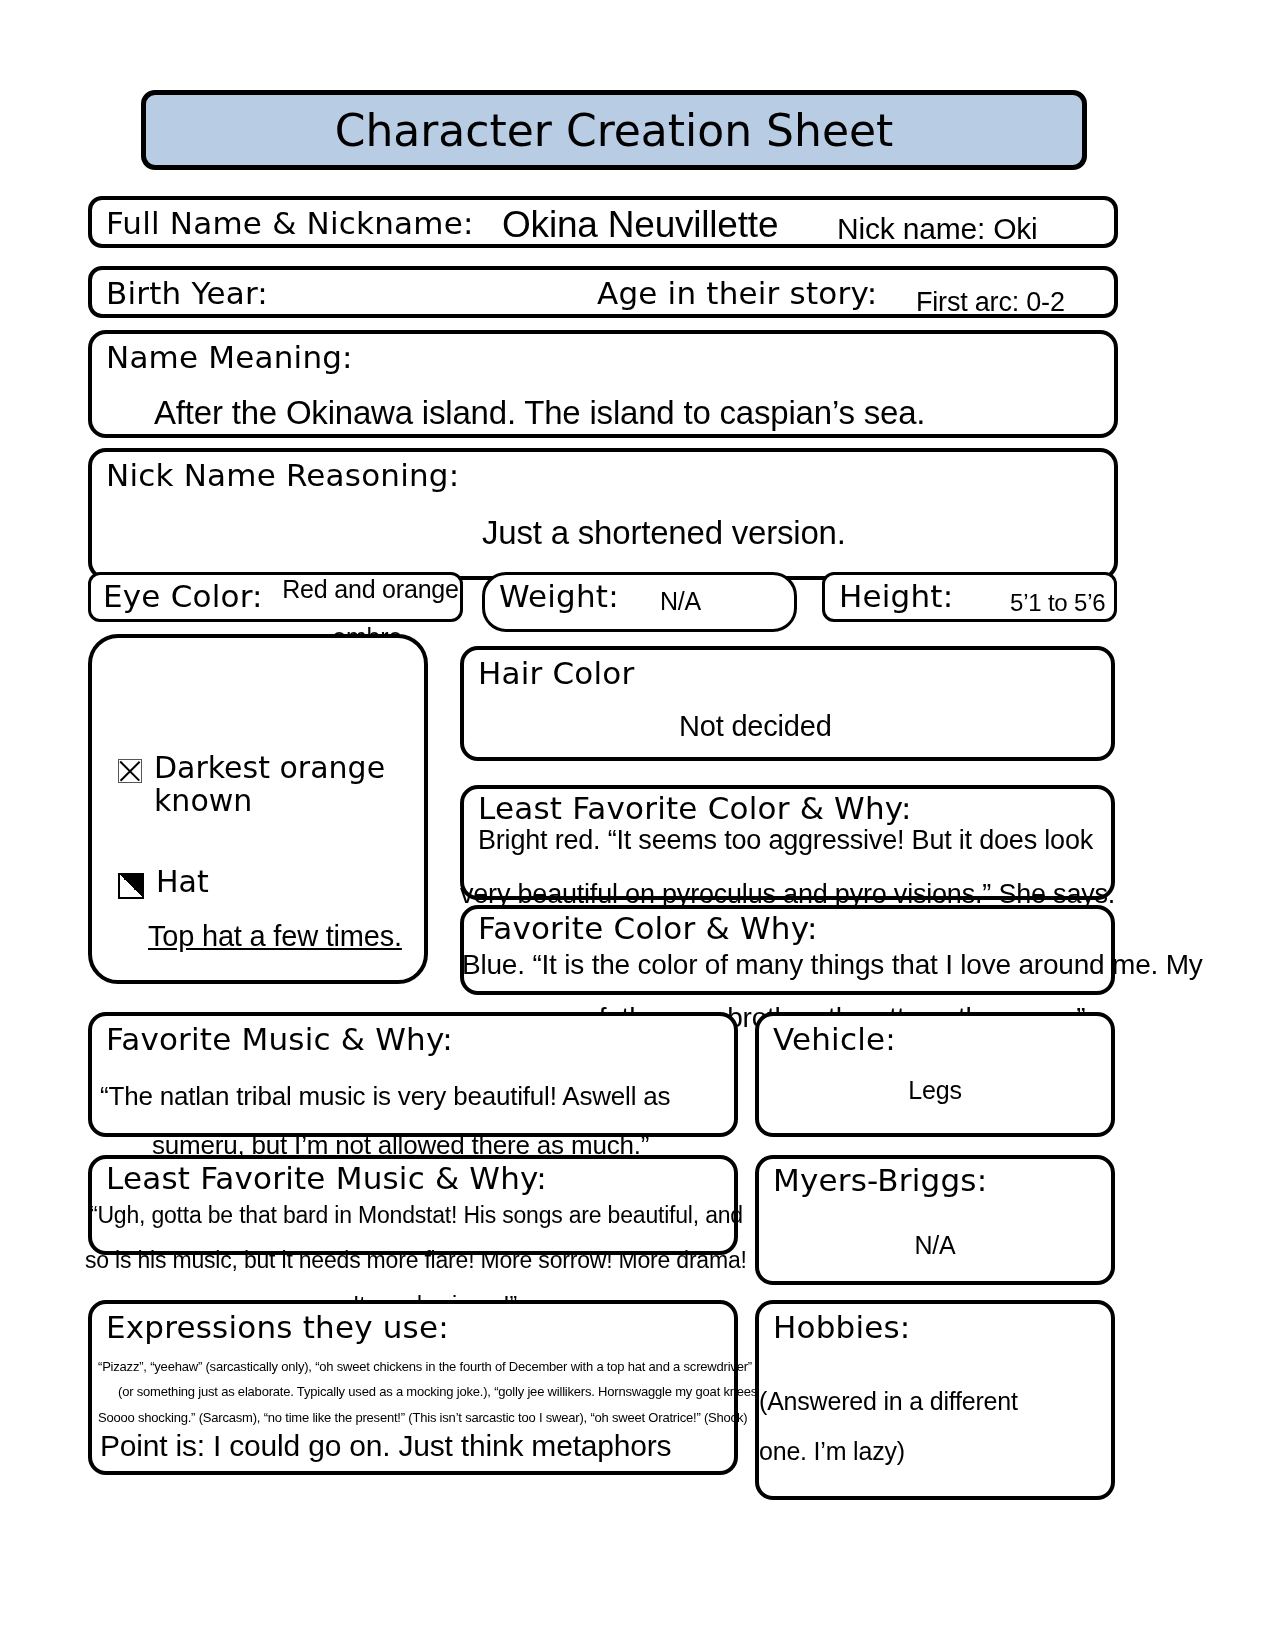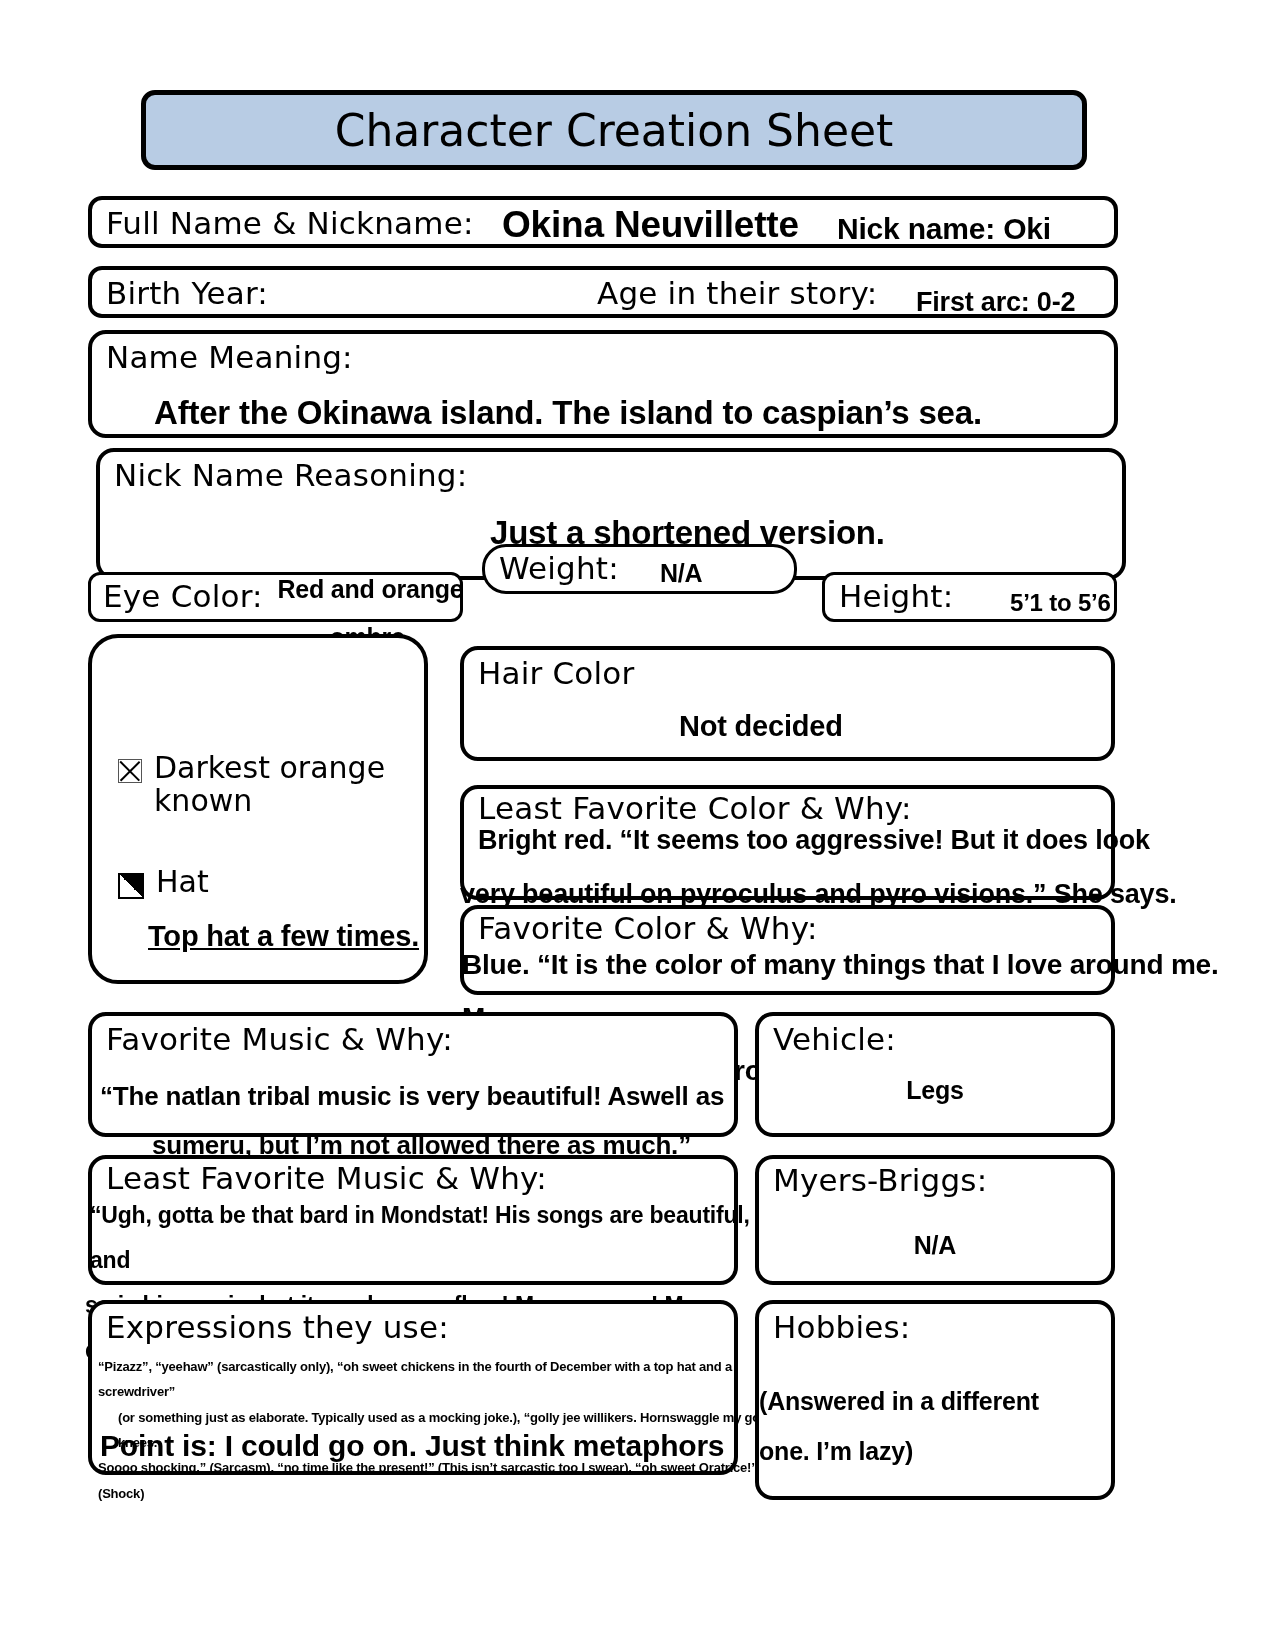--- a/index.html
+++ b/index.html
@@ -30,21 +30,21 @@
     font-family: "DejaVu Sans", sans-serif;
     font-weight: 400;
     color: #000;
     letter-spacing: 0.2px;
     white-space: nowrap;
     line-height: 1.0;
   }
   
   .answer {
     font-family: "Liberation Sans Narrow", "Liberation Sans", sans-serif;
-    font-weight: bold;
+    font-weight: normal;
     color: #000;
     line-height: 1.15;
     letter-spacing: -0.2px;
   }
 
   
   #title-box {
     left: 141px; top: 90px; width: 946px; height: 80px;
     background: #b8cce4;
     border-radius: 14px;
@@ -78,33 +78,33 @@
   #birth-label { position:absolute; left: 14px; top: 8px; font-size: 31px; }
   #age-label { position:absolute; left: 505px; top: 8px; font-size: 31px; }
   #age-value { position:absolute; left: 824px; top: 17px; font-size: 27px; }
 
   
   #meaning-box { left: 88px; top: 330px; width: 1030px; height: 108px; }
   #meaning-label { position:absolute; left: 14px; top: 8px; font-size: 31px; }
   #meaning-value { position:absolute; left: 62px; top: 60px; font-size: 33px; }
 
   
-  #nickreason-box { left: 88px; top: 448px; width: 1030px; height: 132px; margin-left: 8px; }
+  #nickreason-box { left: 88px; top: 448px; width: 1030px; height: 132px; }
   #nickreason-label { position:absolute; left: 14px; top: 8px; font-size: 31px; }
   #nickreason-value { position:absolute; left: 390px; top: 62px; font-size: 33px; }
 
   
   #eye-box { left: 88px; top: 572px; width: 375px; height: 50px; border-radius: 12px; }
   #eye-label { position:absolute; left: 12px; top: 6px; font-size: 31px; }
   #eye-value {
     position:absolute; left: 175px; top: -1px;
     font-size: 25px; width: 215px; text-align: center; line-height: 1.9;
   }
 
-  #weight-box { left: 482px; top: 544px; width: 315px; height: 50px; border-radius: 24px; }
+  #weight-box { left: 482px; top: 572px; width: 315px; height: 60px; border-radius: 24px; }
   #weight-label { position:absolute; left: 14px; top: 6px; font-size: 31px; }
   #weight-value { position:absolute; left: 175px; top: 12px; font-size: 25px; }
 
   #height-box { left: 822px; top: 572px; width: 295px; height: 50px; border-radius: 12px; }
   #height-label { position:absolute; left: 14px; top: 6px; font-size: 31px; }
   #height-value { position:absolute; left: 185px; top: 14px; font-size: 24px; }
 
   
   #checks-box { left: 88px; top: 634px; width: 340px; height: 350px; border-radius: 30px; }
   .check-row {
@@ -186,21 +186,21 @@
     width: 640px; font-size: 26px; line-height: 1.9;
   }
   #fmusic-value .l2 { display:block; padding-left: 52px; }
 
   
   #vehicle-box { left: 755px; top: 1012px; width: 360px; height: 125px; }
   #vehicle-label { position:absolute; left: 14px; top: 8px; font-size: 31px; }
   #vehicle-value { position:absolute; left: 0; right: 0; top: 60px; text-align:center; font-size: 25px; }
 
   
-  #lfmusic-box { left: 88px; top: 1155px; width: 650px; height: 130px; }
+  #lfmusic-box { left: 88px; top: 1155px; width: 650px; height: 100px; }
   #lfmusic-label { position:absolute; left: 14px; top: 4px; font-size: 31px; }
   #lfmusic-value {
     position:absolute; left: 2px; top: 38px;
     width: 680px; font-size: 23px; line-height: 1.95;
   }
   #lfmusic-value .l3 { display:block; text-align:center; }
 
   
   #mb-box { left: 755px; top: 1155px; width: 360px; height: 130px; }
   #mb-label { position:absolute; left: 14px; top: 6px; font-size: 31px; }

